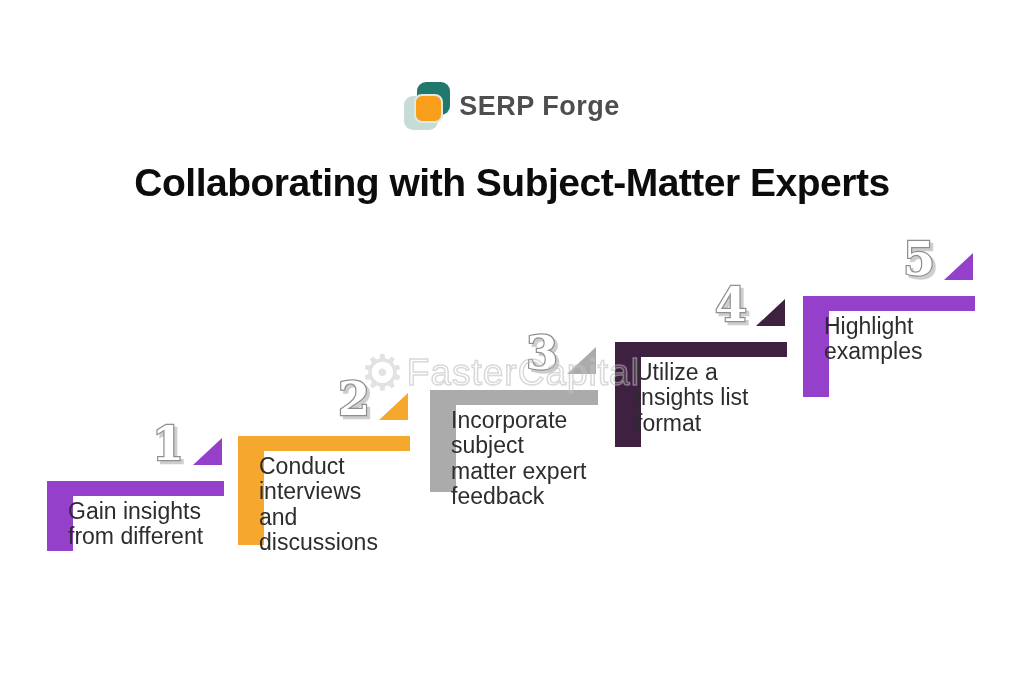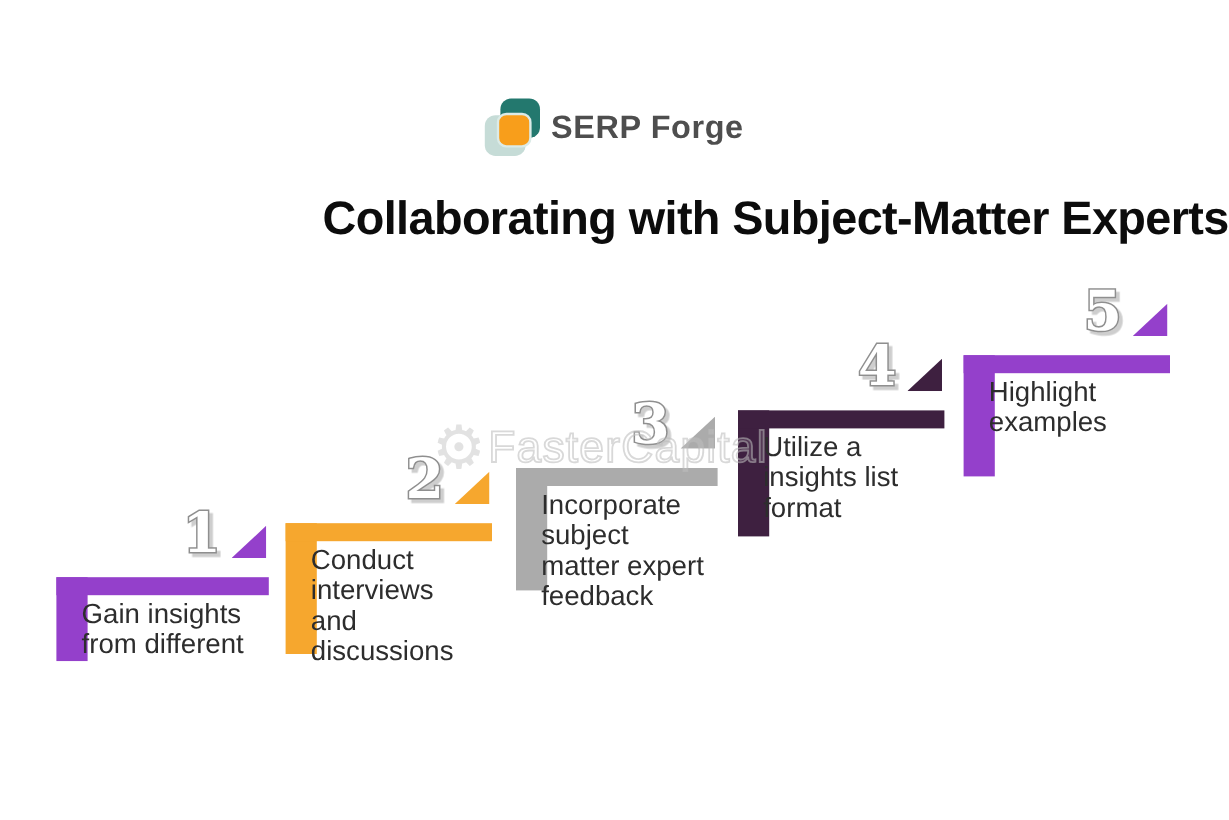--- a/index.html
+++ b/index.html
@@ -17,21 +17,21 @@
   .logo-mark { position:relative; width:46px; height:49px; }
   .logo-sq { position:absolute; box-sizing:border-box; }
   .sq-pale  { left:0;  top:14px; width:34px; height:34px; border-radius:9px; }
   .sq-teal  { left:13px; top:0;  width:33px; height:33px; border-radius:9px; }
   .sq-orange{ left:10px; top:12px; width:29px; height:29px; border-radius:8px; border:2px solid #dcebe7; }
   .logo-text { font-size:27px; font-weight:bold; color:#4e4e4e; letter-spacing:0.5px; }
 
   
   .title {
     position:absolute; top:161px; left:0; width:100%;
-    text-align:right; font-size:39px; font-weight:bold; color:#0c0c0c;
+    text-align:center; font-size:39px; font-weight:bold; color:#0c0c0c;
     letter-spacing:-0.5px;
   }
 
   
   .watermark {
     position:absolute; left:360px; top:348px; z-index:6;
     display:flex; align-items:center; gap:2px;
     pointer-events:none; opacity:0.8;
   }
   .wm-gear { font-size:50px; line-height:1; color:rgba(190,190,190,0.55);

